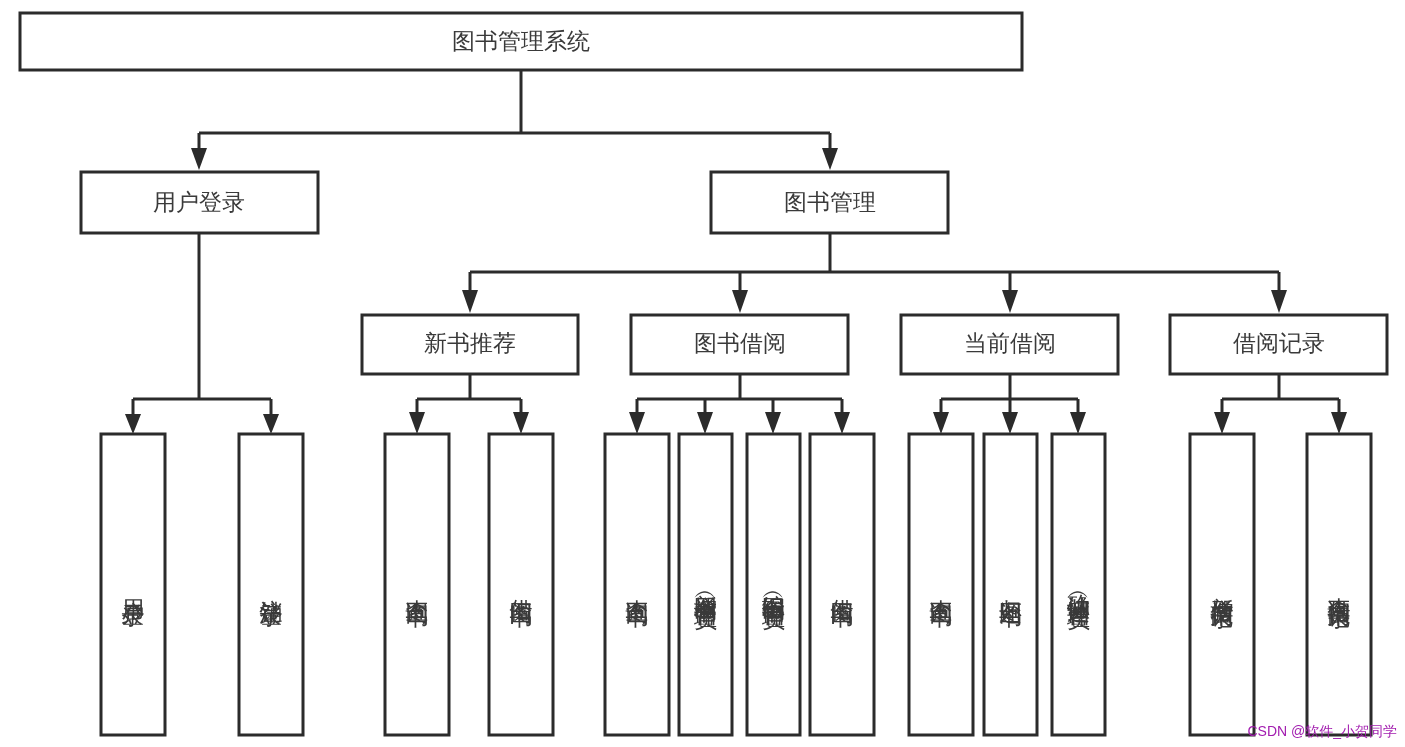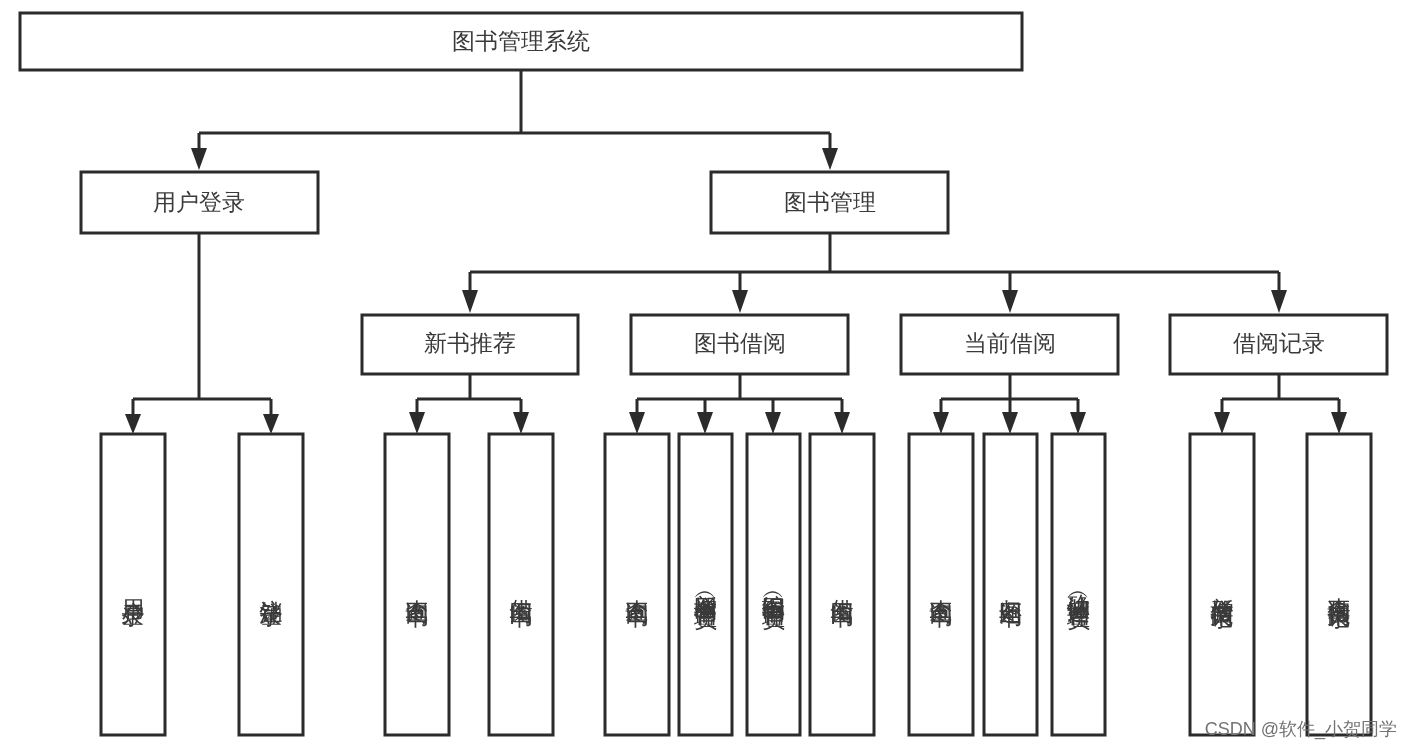--- a/index.html
+++ b/index.html
@@ -61,22 +61,22 @@
     align-items: center;
     justify-content: center;
     white-space: nowrap;
     pointer-events: none;
   }
   .watermark {
     position: absolute;
     right: 8px;
     bottom: 6px;
     font-family: "Liberation Sans", "DejaVu Sans", sans-serif;
-    font-size: 18px;
-    color: #737373;
+    font-size: 14px;
+    color: #a21caf;
     white-space: nowrap;
   }
 </style>
 </head>
 <body>
 
 <div id="diagram-root">
 
   <svg class="diagram-canvas" viewBox="0 0 1405 747">
     <defs></defs>

